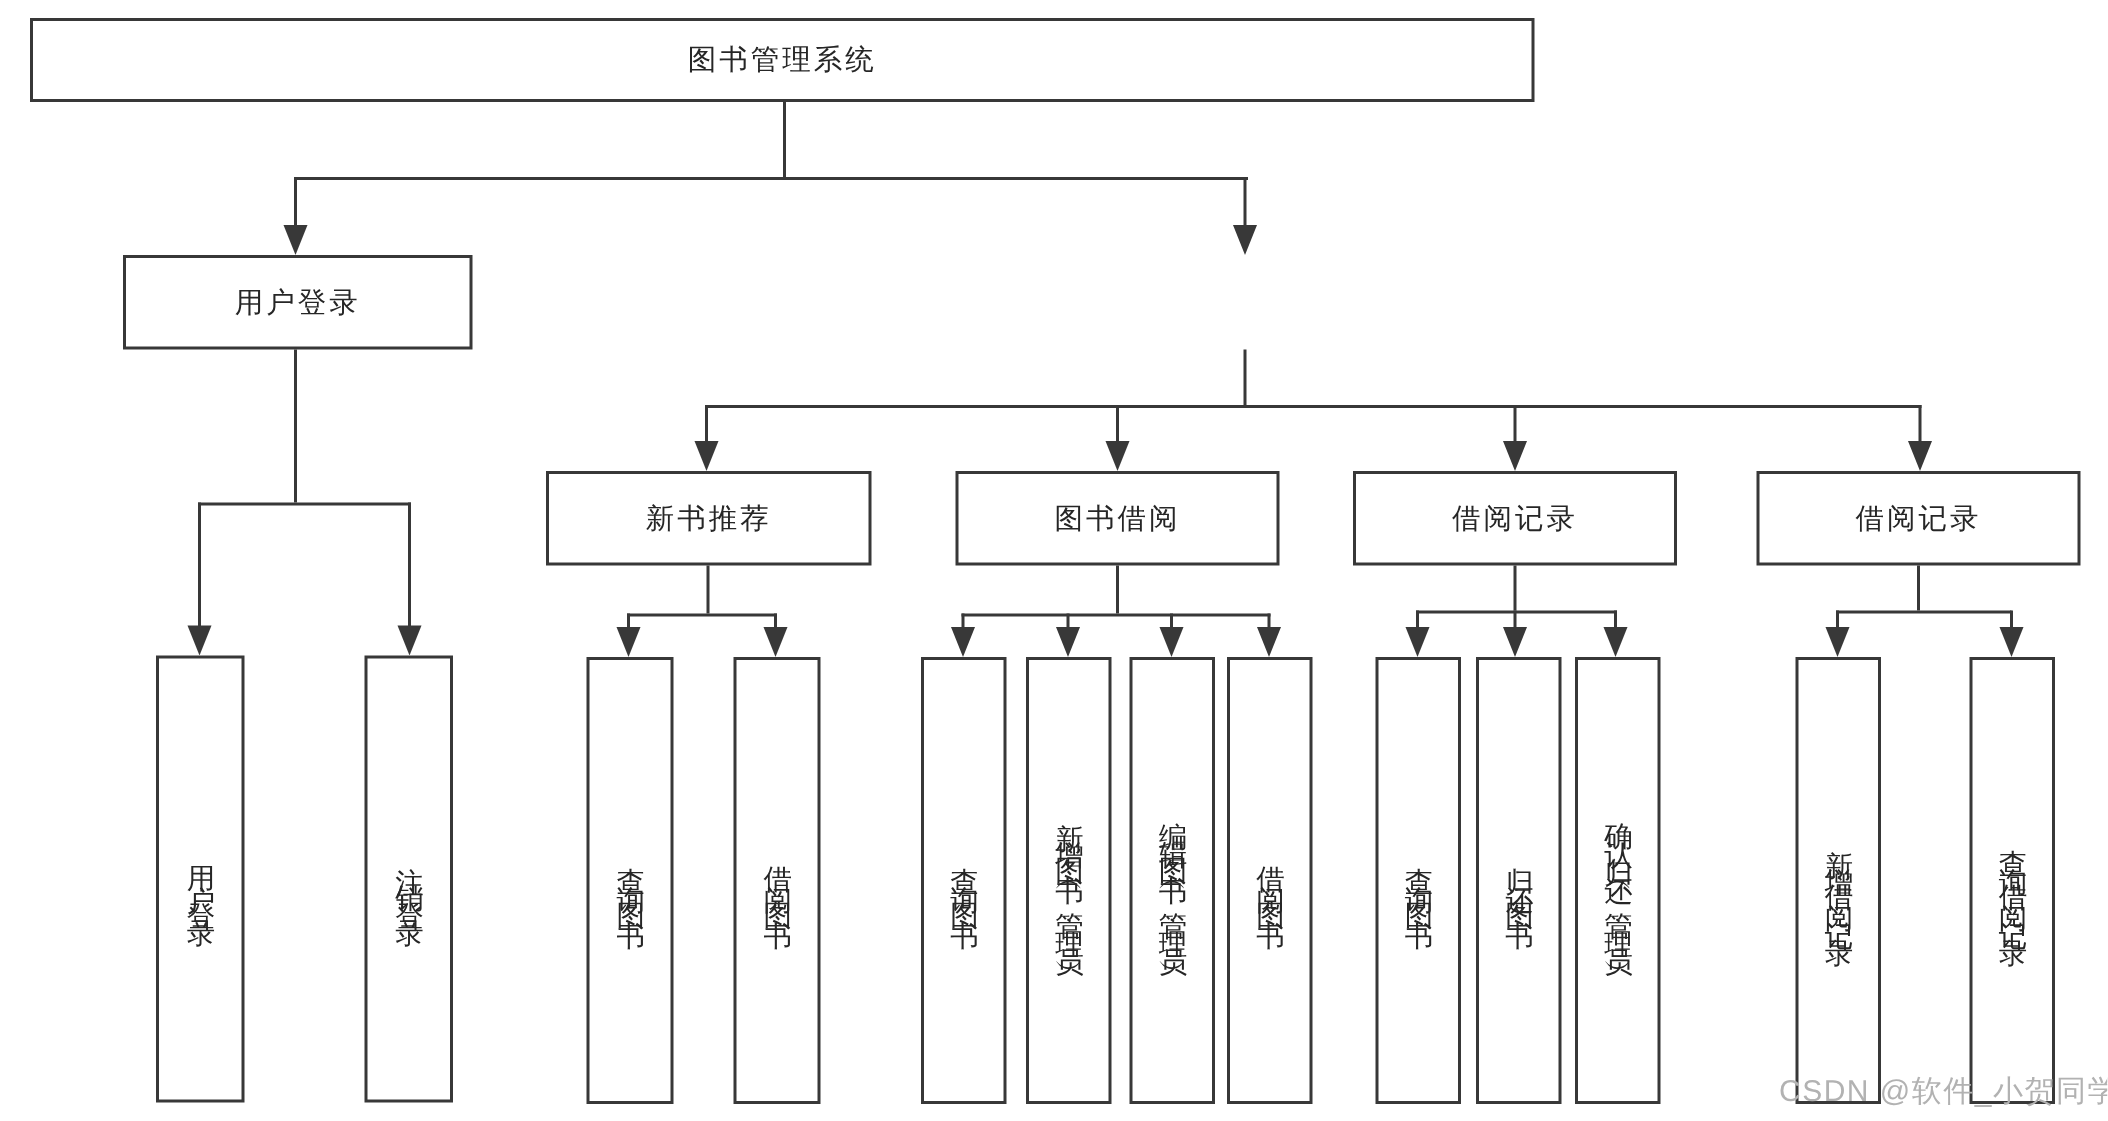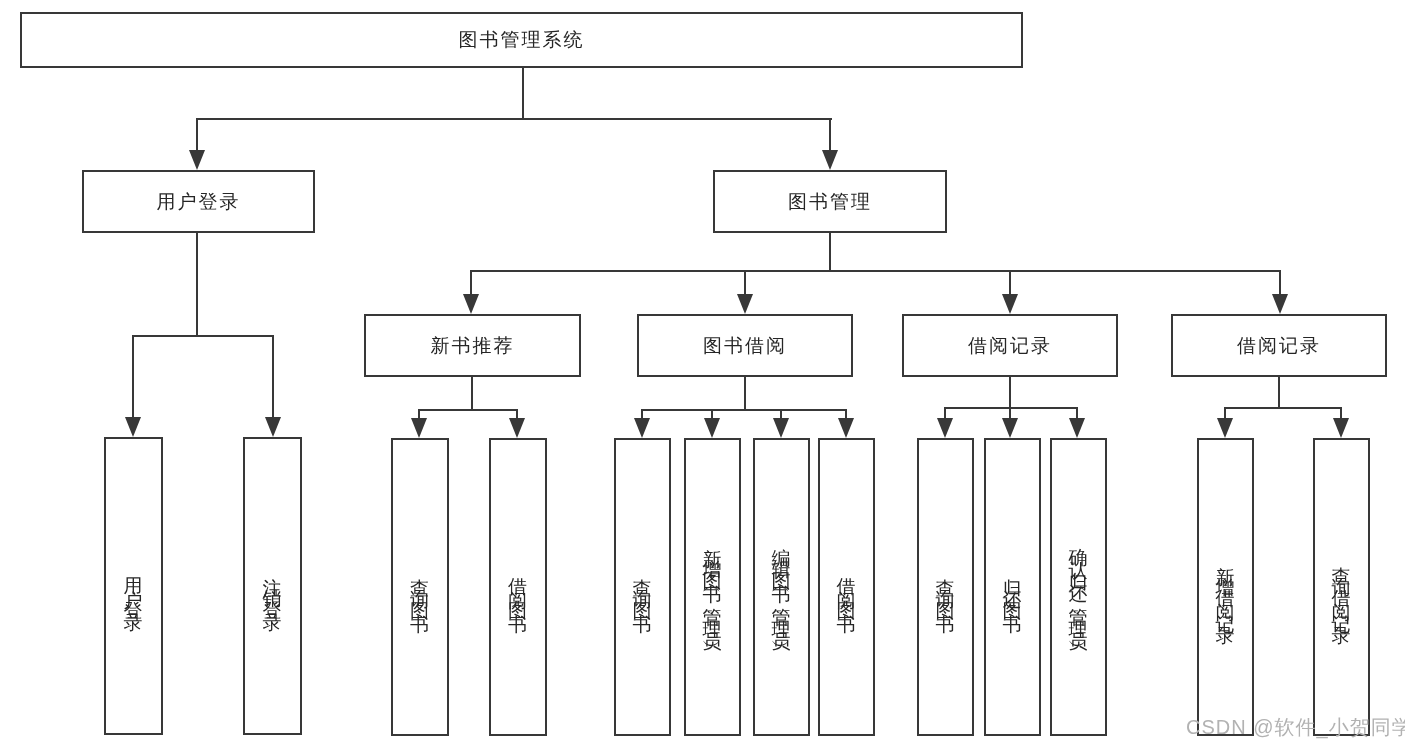--- a/index.html
+++ b/index.html
@@ -64,23 +64,20 @@
 
   <div class="line" style="left:522px;top:68px;width:2px;height:50px"></div>
   <div class="line" style="left:196px;top:118px;width:636px;height:2px"></div>
   <div class="line" style="left:196px;top:118px;width:2px;height:34px"></div>
   <div class="ah" style="left:189px;top:150px"></div>
   <div class="line" style="left:829px;top:118px;width:2px;height:34px"></div>
   <div class="ah" style="left:822px;top:150px"></div>
 
   <div class="box" style="left:82px;top:170px;width:233px;height:63px">
     <span class="hlabel">用户登录</span>
-  </div>
-  <div class="box" style="left:713px;top:170px;width:234px;height:63px">
-    <span class="hlabel">图书管理</span>
   </div>
 
   <div class="line" style="left:196px;top:233px;width:2px;height:102px"></div>
   <div class="line" style="left:132px;top:335px;width:142px;height:2px"></div>
   <div class="line" style="left:132px;top:335px;width:2px;height:84px"></div>
   <div class="ah" style="left:125px;top:417px"></div>
   <div class="line" style="left:272px;top:335px;width:2px;height:84px"></div>
   <div class="ah" style="left:265px;top:417px"></div>
 
   <div class="line" style="left:829px;top:233px;width:2px;height:37px"></div>

